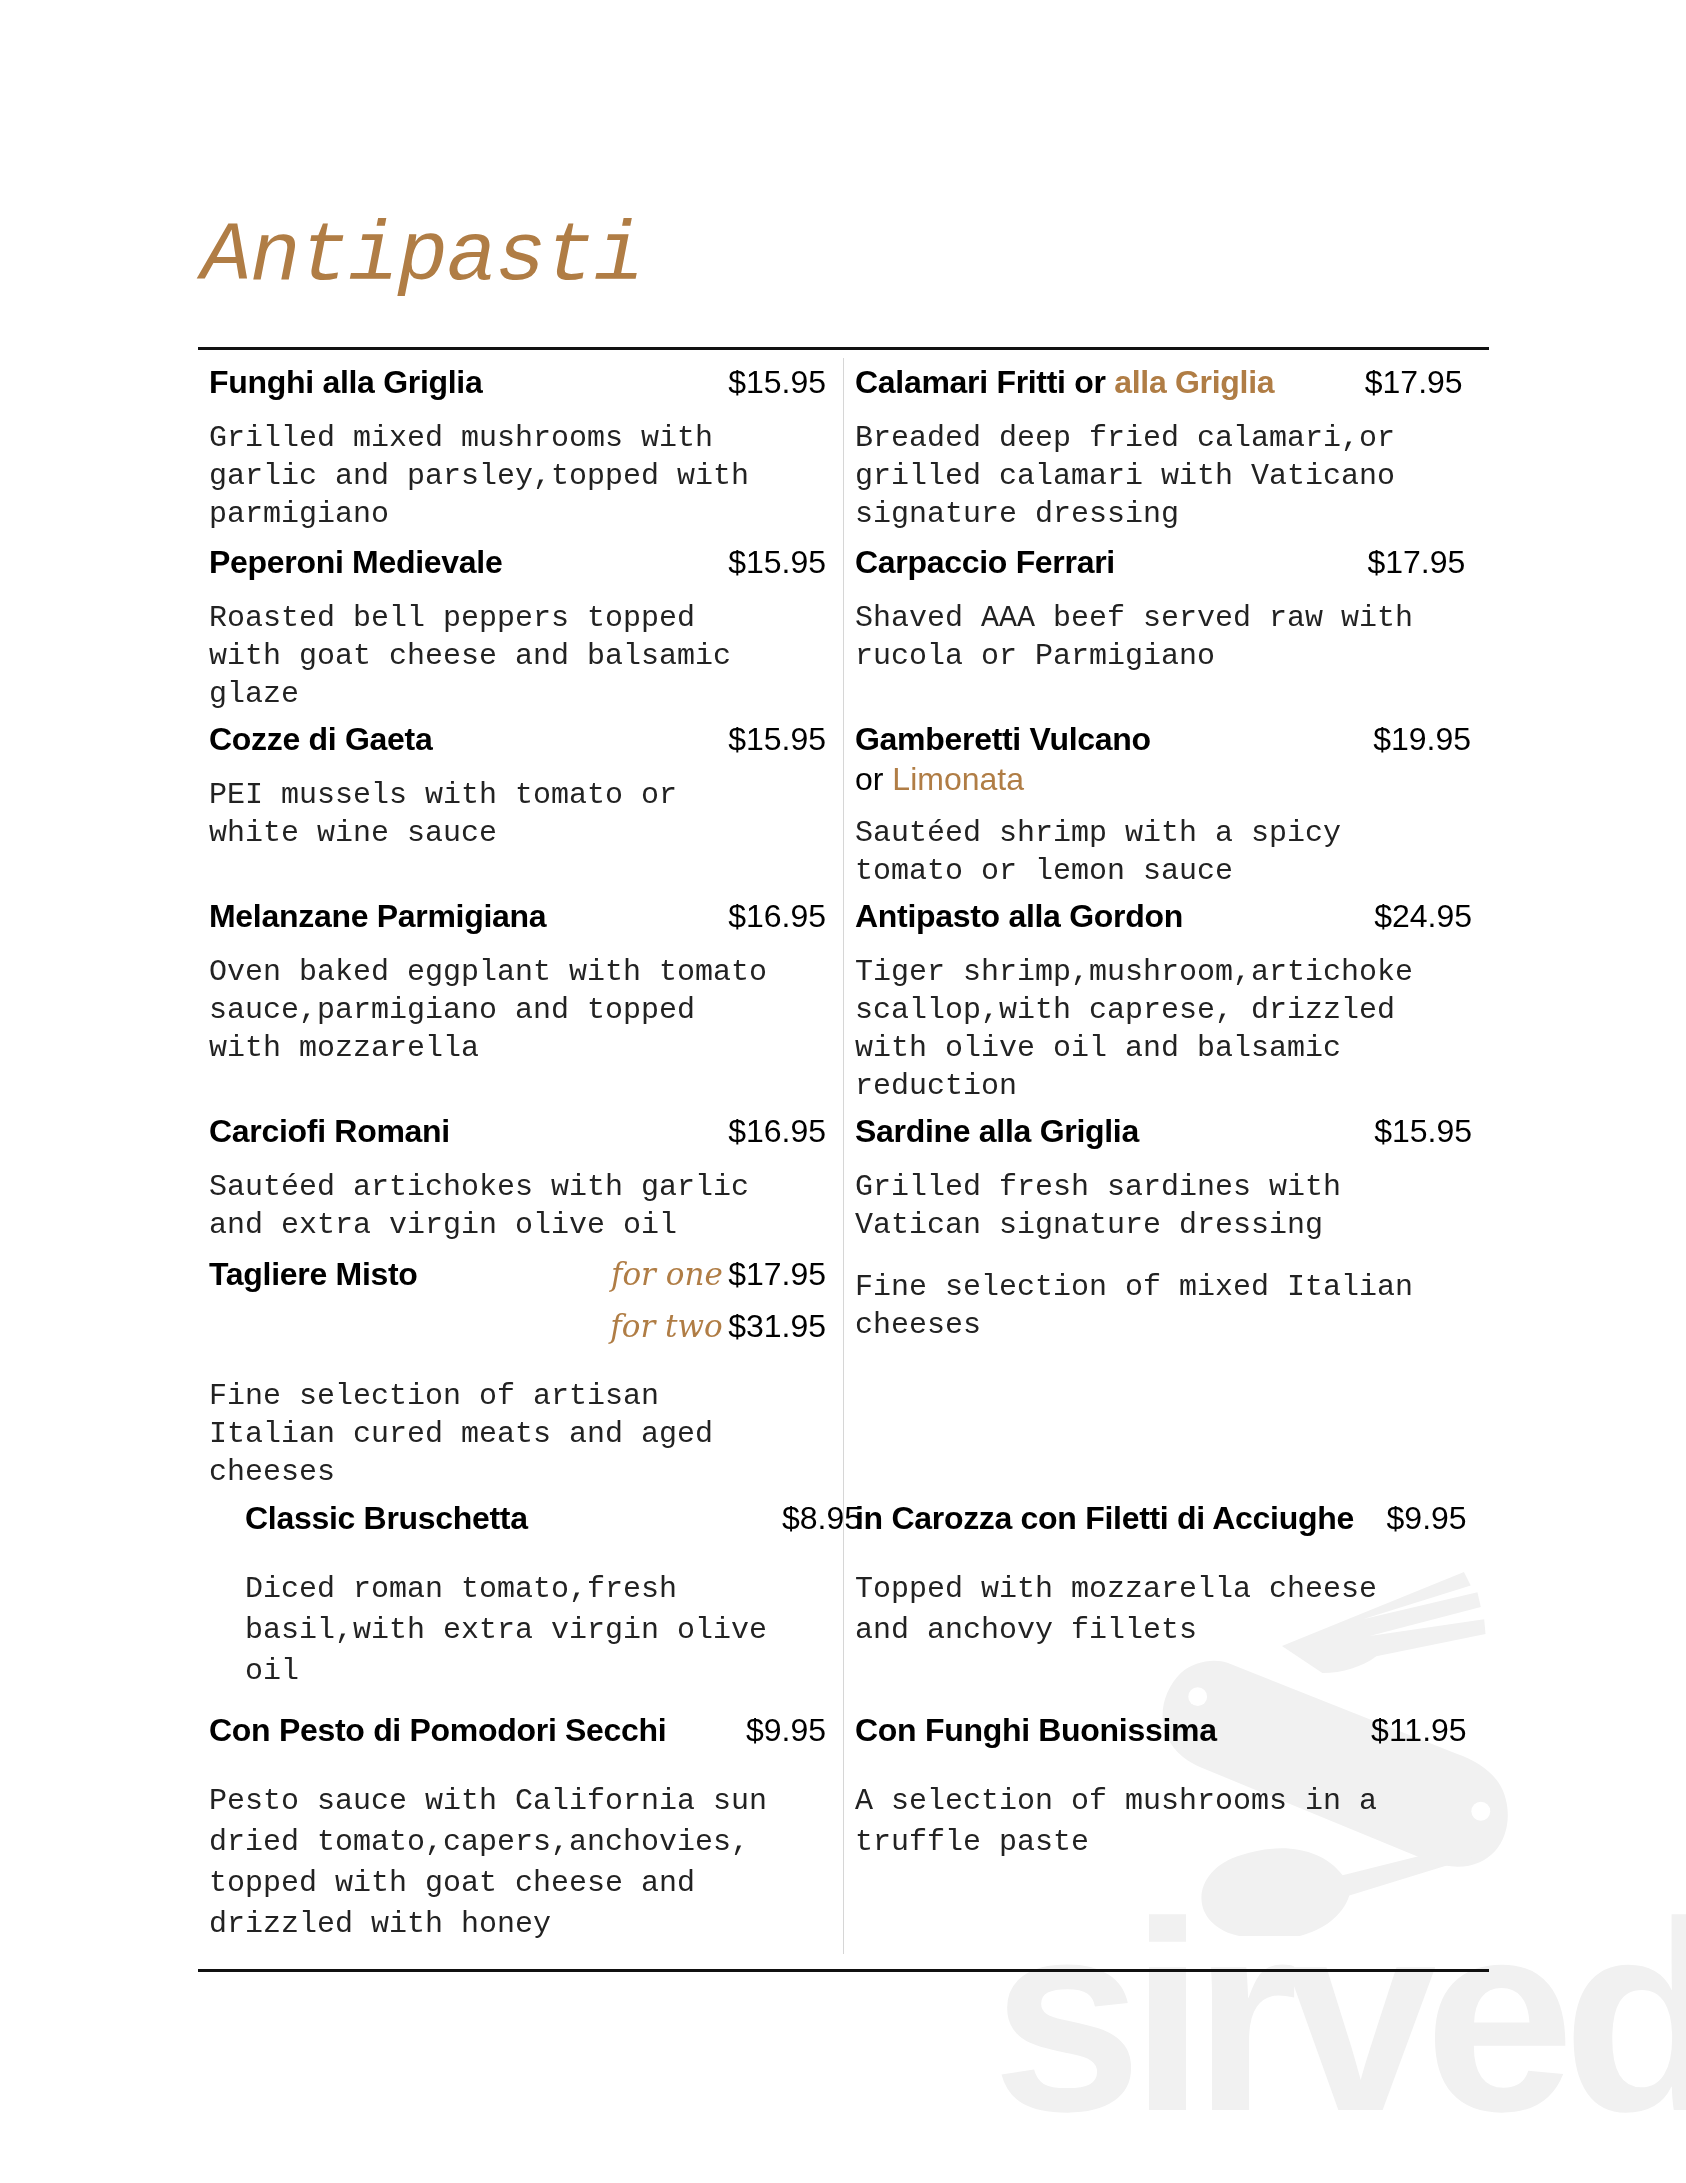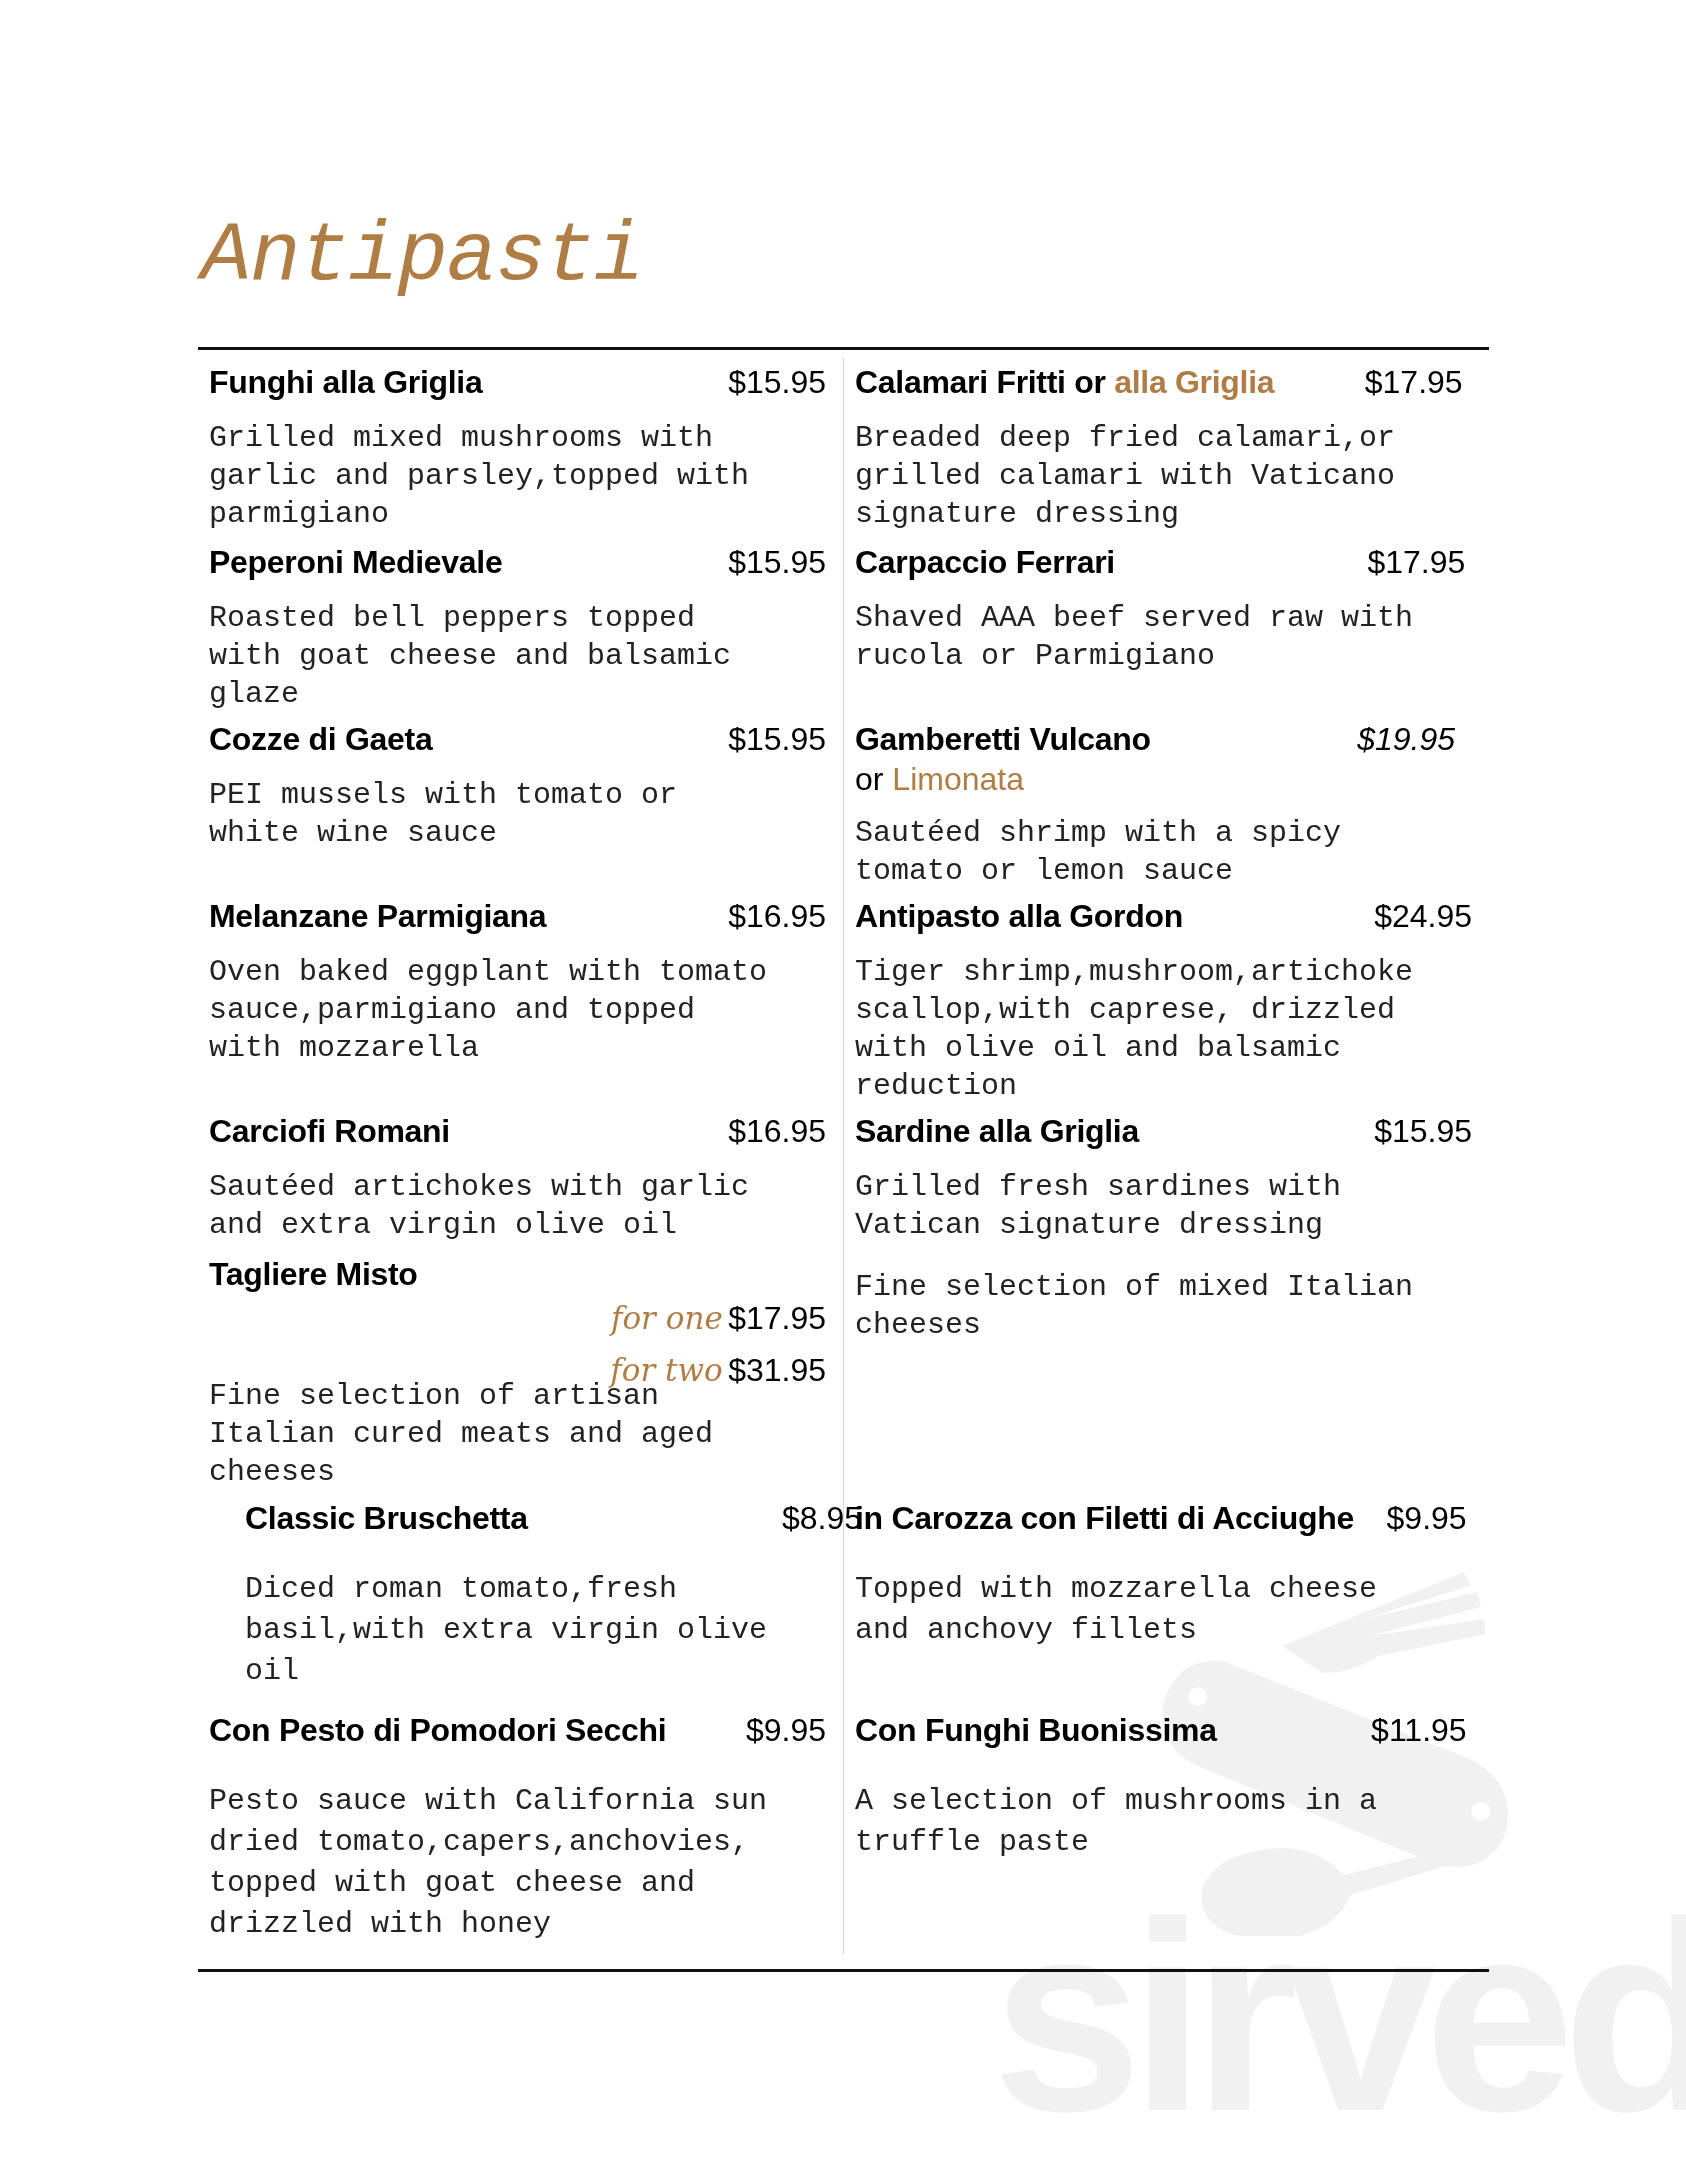--- a/index.html
+++ b/index.html
@@ -32,21 +32,21 @@
   .sub {
     font-family: "Liberation Sans", sans-serif; font-size: 32px; color: #000; height: 38px; line-height: 38px;
   }
   .desc {
     font-family: "Liberation Mono", "DejaVu Sans Mono", monospace;
     font-size: 30px; line-height: 38px; color: #222; white-space: pre-line; margin-top: 16px;
   }
   .desc.gap { margin-top: 30px; line-height: 41px; }
   .opt {
     position: absolute; right: 0; white-space: nowrap;
-    font-family: "Liberation Sans", sans-serif; font-size: 32px; color: #000; margin-top: 44px;
+    font-family: "Liberation Sans", sans-serif; font-size: 32px; color: #000;
   }
   .opt .lab {
     font-family: "DejaVu Serif", "Liberation Serif", serif; font-style: italic;
     color: #B07D45; font-size: 31px; margin-right: 5.4px;
   }
   .wm-text {
     left: 992px; top: 1882px;
     font-family: "Liberation Sans", sans-serif; font-weight: bold;
     font-size: 270px; color: #f1f1f1; letter-spacing: -12px; line-height: 1;
     z-index: 0;
@@ -178,21 +178,21 @@
       <span class="name">Carpaccio Ferrari</span>
       <span class="price" style="right:6.7px;">$17.95</span>
     </div>
     <div class="desc">Shaved AAA beef served raw with
 rucola or Parmigiano</div>
   </div>
 
   <div class="item right" style="top:721px;">
     <div class="name-row">
       <span class="name">Gamberetti Vulcano</span>
-      <span class="price" style="right:17px;font-style:italic;">$19.95</span>
+      <span class="price" style="right:1px;">$19.95</span>
     </div>
     <div class="sub"><span>or </span><span class="gold">Limonata</span></div>
     <div class="desc">Sautéed shrimp with a spicy
 tomato or lemon sauce</div>
   </div>
 
   <div class="item right" style="top:898px;">
     <div class="name-row">
       <span class="name">Antipasto alla Gordon</span>
       <span class="price" style="right:0px;">$24.95</span>

